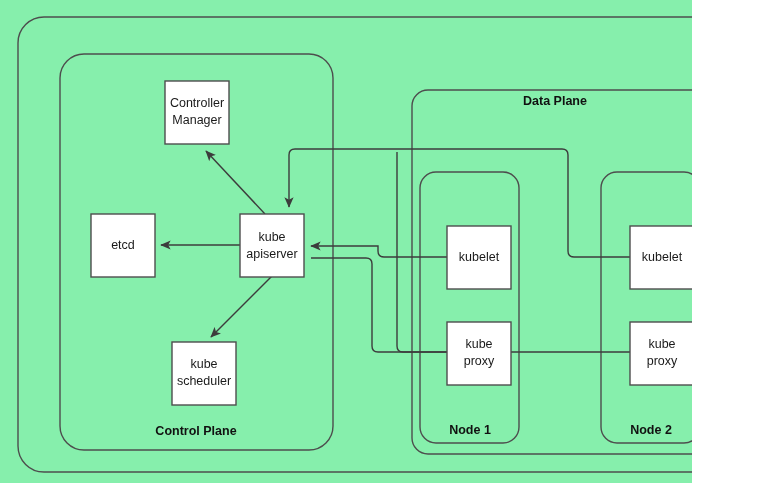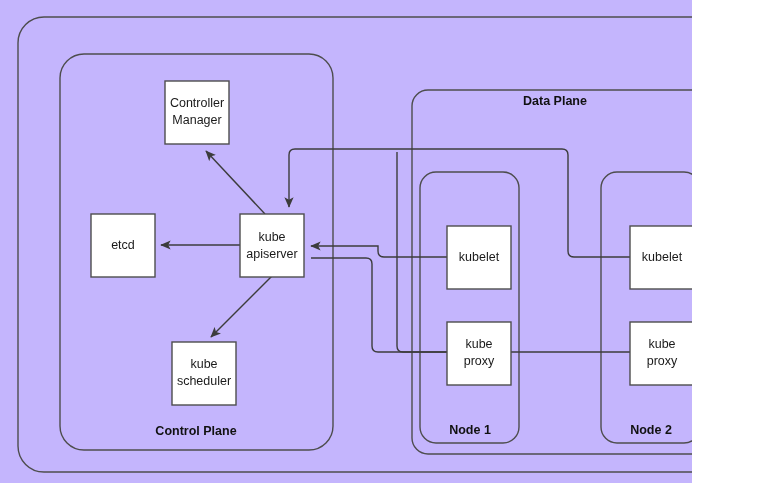--- a/index.html
+++ b/index.html
@@ -8,21 +8,21 @@
     padding: 0;
     background: #ffffff;
   }
   body {
     font-family: "Liberation Sans", sans-serif;
   }
   #canvas {
     position: relative;
     width: 692px;
     height: 483px;
-    background: #c4b5fd;
+    background: #86efac;
     overflow: hidden;
   }
   #diagram-svg {
     position: absolute;
     left: 0;
     top: 0;
     width: 768px;
     height: 483px;
   }
   .box-rect {

